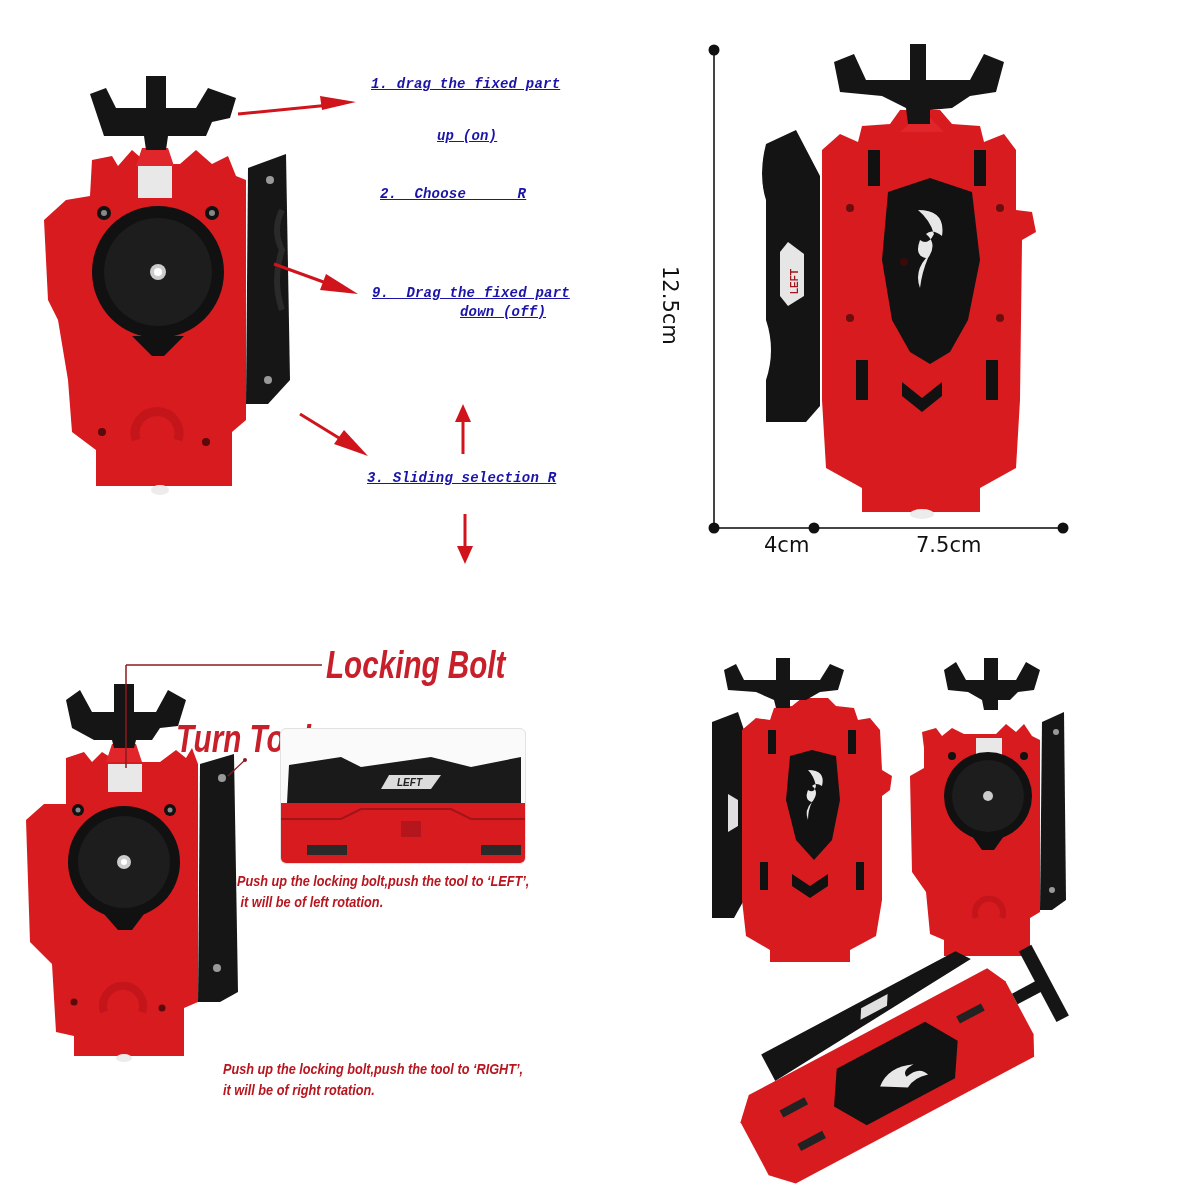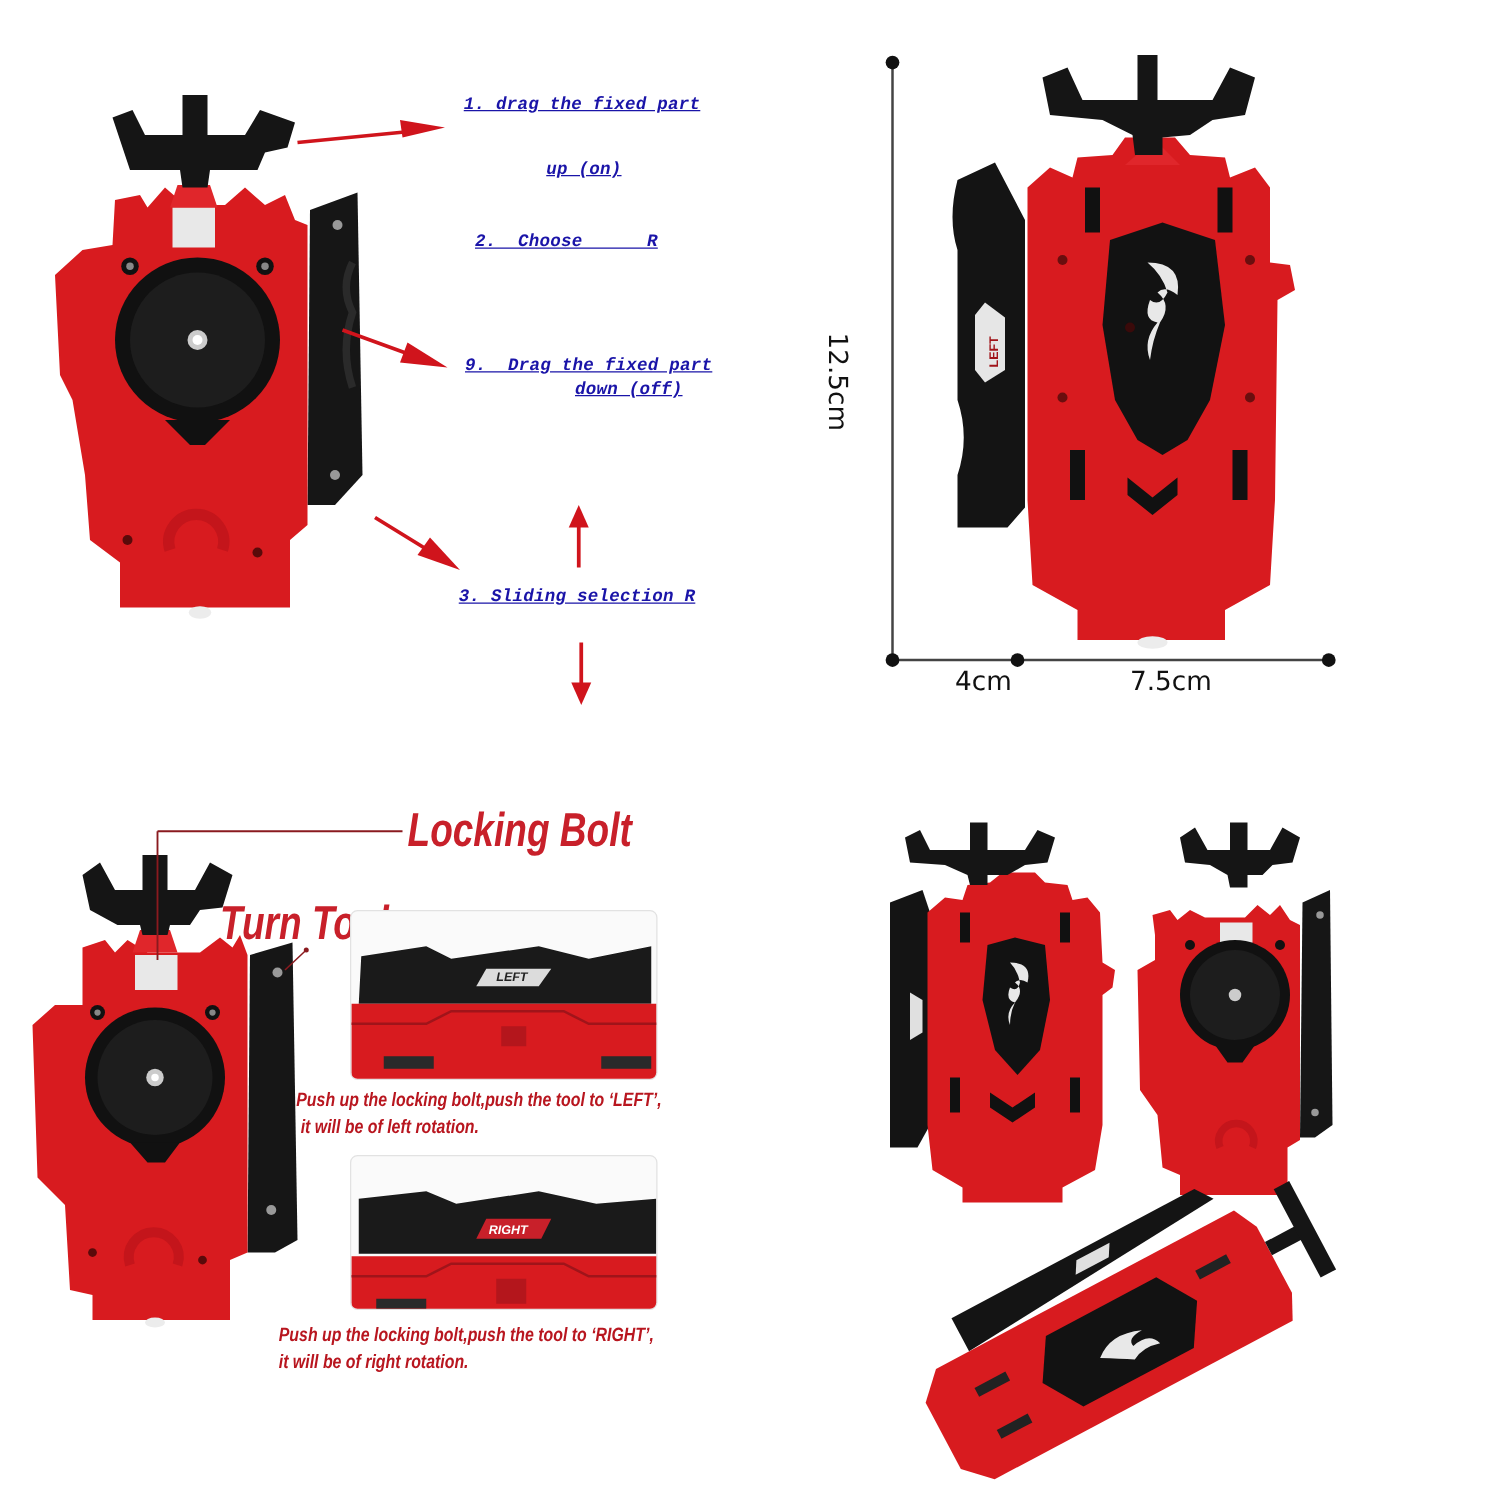--- a/index.html
+++ b/index.html
@@ -115,21 +115,21 @@
 
     <line x1="114" y1="50" x2="114" y2="528" stroke="#444" stroke-width="2"></line>
     <line x1="114" y1="528" x2="462" y2="528" stroke="#444" stroke-width="2"></line>
     <circle cx="114" cy="50" r="5.5" fill="#111"></circle>
     <circle cx="114" cy="528" r="5.5" fill="#111"></circle>
     <circle cx="214" cy="528" r="5.5" fill="#111"></circle>
     <circle cx="463" cy="528" r="5.5" fill="#111"></circle>
   </svg>
   <div class="dim-text" style="left:82px;top:266px;transform:rotate(90deg);transform-origin:left top;width:100px;">12.5cm</div>
   <div class="dim-text" style="left:164px;top:533px;">4cm</div>
-  <div class="dim-text" style="left:304px;top:533px;text-align:right;">7.5cm</div>
+  <div class="dim-text" style="left:316px;top:533px;text-align:right;">7.5cm</div>
 </div>
 
 <div class="panel" style="left:0;top:572px;width:600px;height:600px;font-style:italic;">
   <svg class="abs" style="left:0;top:0" width="600" height="600">
 
     <path d="M200 192 L234 182 L238 420 L220 430 L198 430 Z" fill="#161616"></path>
     <circle cx="222" cy="206" r="4" fill="#999"></circle>
     <circle cx="217" cy="396" r="4" fill="#999"></circle>
 
     <path d="M66 186 L84 180 L92 190 L102 180 L118 190 L160 190 L176 178 L186 186 L192 176 L198 192 L198 430 L184 436 L184 484 L74 484 L74 464 L56 460 L52 392 L30 370 L26 248 L44 232 L66 232 Z" fill="#d81b1f"></path>
@@ -170,31 +170,20 @@
       <rect x="120" y="92" width="20" height="16" fill="#b4161c"></rect>
       <rect x="26" y="116" width="40" height="10" fill="#2a2a2a"></rect>
       <rect x="200" y="116" width="40" height="10" fill="#2a2a2a"></rect>
     </svg>
     <div class="abs" style="left:116px;top:48px;font-size:10px;font-weight:bold;color:#222;">LEFT</div>
   </div>
 
   <div class="red-note" style="left:237px;top:298px;">Push up the locking bolt,push the tool to ‘LEFT’,</div>
   <div class="red-note" style="left:237px;top:319px;"> it will be of left rotation.</div>
 
-  <div class="photo-frame" style="left:280px;top:352px;width:246px;height:124px;">
-    <svg width="246" height="124">
-      <path d="M6 34 L60 28 L84 38 L150 28 L196 38 L244 34 L244 78 L6 78 Z" fill="#1a1a1a"></path>
-      <path d="M108 50 L160 50 L152 66 L100 66 Z" fill="#c8202a"></path>
-      <rect x="0" y="80" width="246" height="44" fill="#d81b1f"></rect>
-      <path d="M0 96 L60 96 L80 86 L170 86 L190 96 L246 96" stroke="#a0141a" stroke-width="2" fill="none"></path>
-      <rect x="116" y="98" width="24" height="20" fill="#b4161c"></rect>
-      <rect x="20" y="114" width="40" height="8" fill="#2a2a2a"></rect>
-    </svg>
-    <div class="abs" style="left:110px;top:54px;font-size:10px;font-weight:bold;color:#ffffff;">RIGHT</div>
-  </div>
 
   <div class="red-note" style="left:223px;top:486px;">Push up the locking bolt,push the tool to ‘RIGHT’,</div>
   <div class="red-note" style="left:223px;top:507px;">it will be of right rotation.</div>
 </div>
 
 <div class="panel" style="left:600px;top:600px;width:600px;height:600px;">
   <svg class="abs" style="left:0;top:0" width="600" height="600">
 
     <path d="M112 122 L138 112 L144 130 L144 300 L134 318 L112 318 Z" fill="#141414"></path>
     <path d="M128 194 L138 200 L138 226 L128 232 Z" fill="#e0e0e0"></path>

